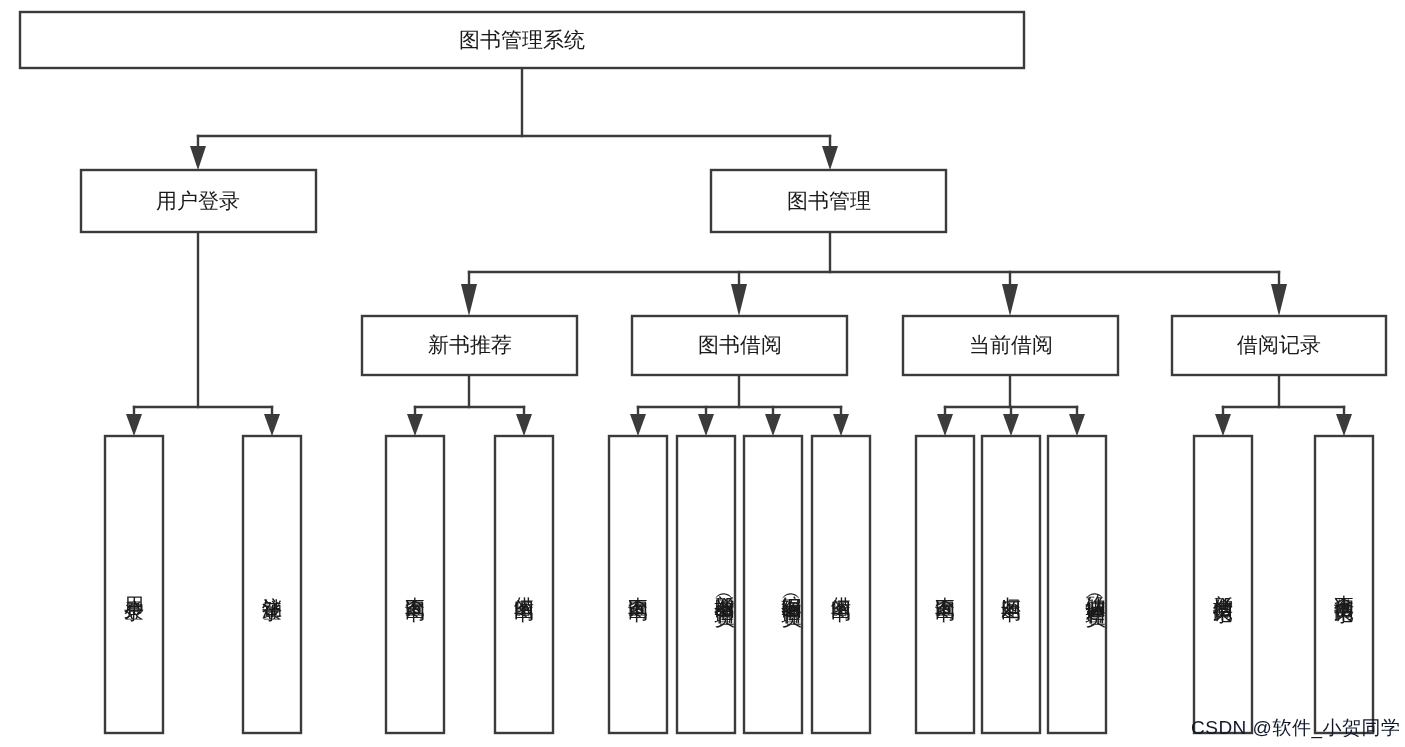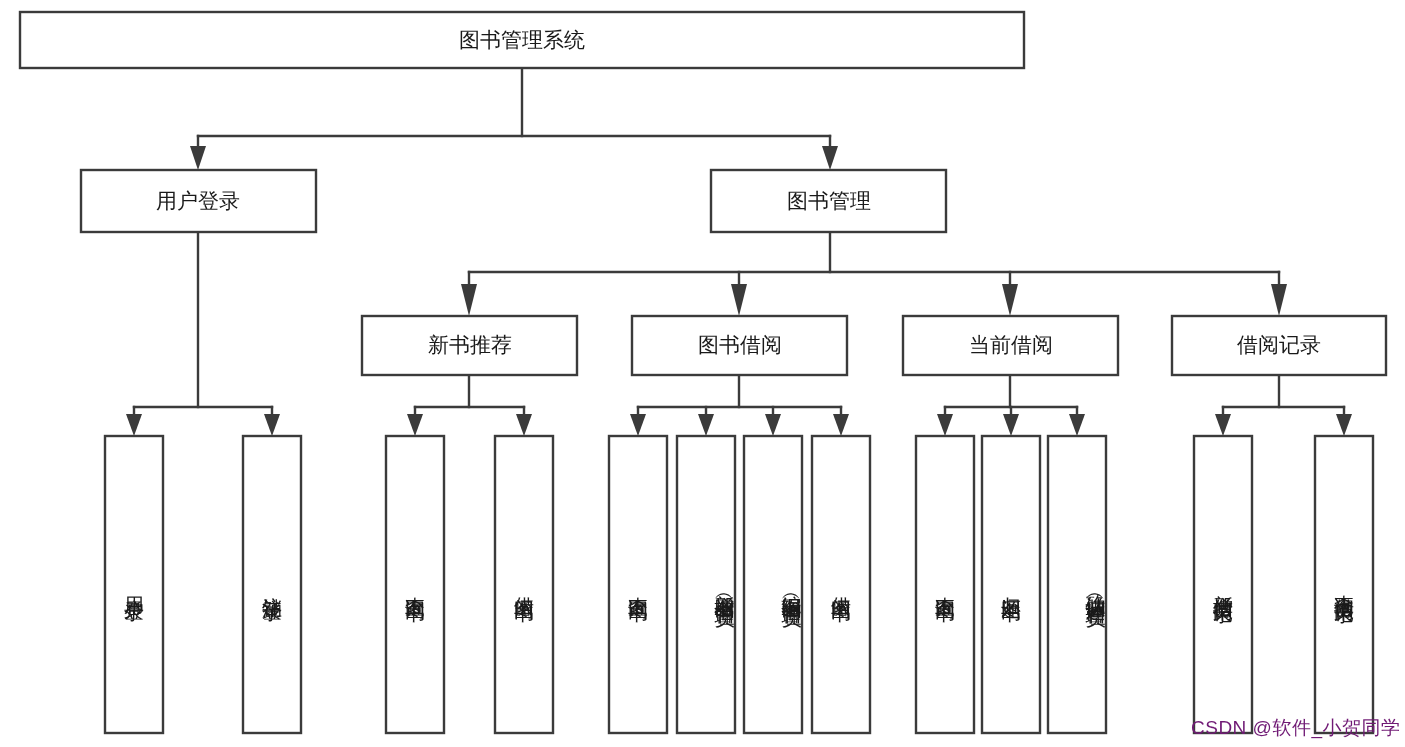--- a/index.html
+++ b/index.html
@@ -62,21 +62,21 @@
     align-items: center;
     justify-content: center;
     text-align: center;
     white-space: nowrap;
     pointer-events: none;
   }
   .watermark {
     position: absolute;
     font-family: "Liberation Sans", "DejaVu Sans", sans-serif;
     font-size: 19px;
-    color: #701a75;
+    color: #0f172a;
     white-space: nowrap;
     letter-spacing: 0.5px;
   }
 </style>
 </head>
 <body>
 
 <div id="diagram-root">
 
   <svg class="diagram-svg" viewBox="0 0 1405 747">

